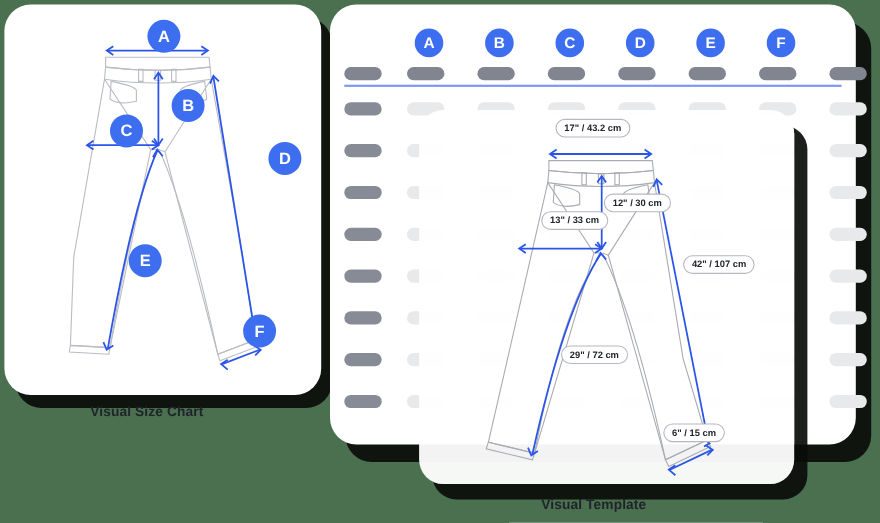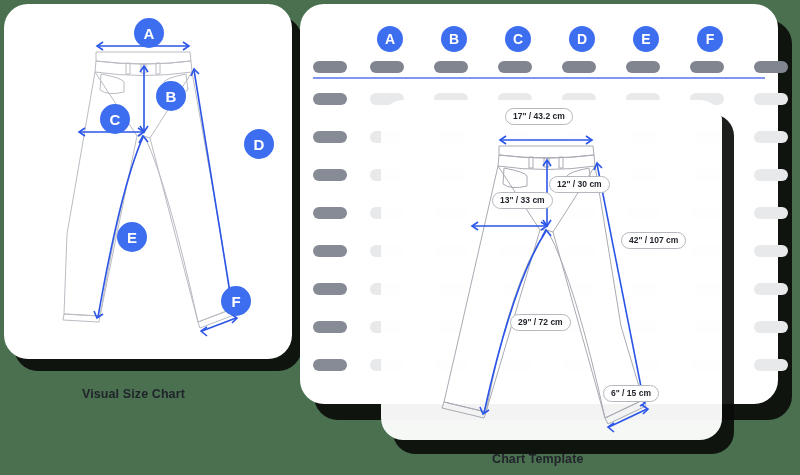--- a/index.html
+++ b/index.html
@@ -33,21 +33,21 @@
   }
 
   .caption {
     position: absolute;
     font-size: 12.5px;
     font-weight: 700;
     color: #20242a;
     letter-spacing: .1px;
     white-space: nowrap;
   }
-  #visual-caption { left: 82px; top: 367px; margin-top: 20px; }
+  #visual-caption { left: 82px; top: 367px; }
   #template-caption { left: 492px; top: 452px; }
 
   
   .badge {
     position: absolute;
     width: 26px; height: 26px;
     border-radius: 50%;
     background: #3d6ef0;
     color: #fff;
     font-size: 14px;
@@ -290,15 +290,15 @@
     </svg>
 
     <div class="pill" style="left:124px; top:8px;">17" / 43.2 cm</div>
     <div class="pill" style="left:168px; top:76px;">12" / 30 cm</div>
     <div class="pill" style="left:111px; top:92px;">13" / 33 cm</div>
     <div class="pill" style="left:240px; top:132px;">42" / 107 cm</div>
     <div class="pill" style="left:129px; top:214px;">29" / 72 cm</div>
     <div class="pill" style="left:222px; top:285px;">6" / 15 cm</div>
   </div>
 
-  <div class="caption" id="template-caption">Chart Template</div>
+  <div class="caption" id="template-caption">Visual Template</div>
 
 </div>
 
 </body></html>

